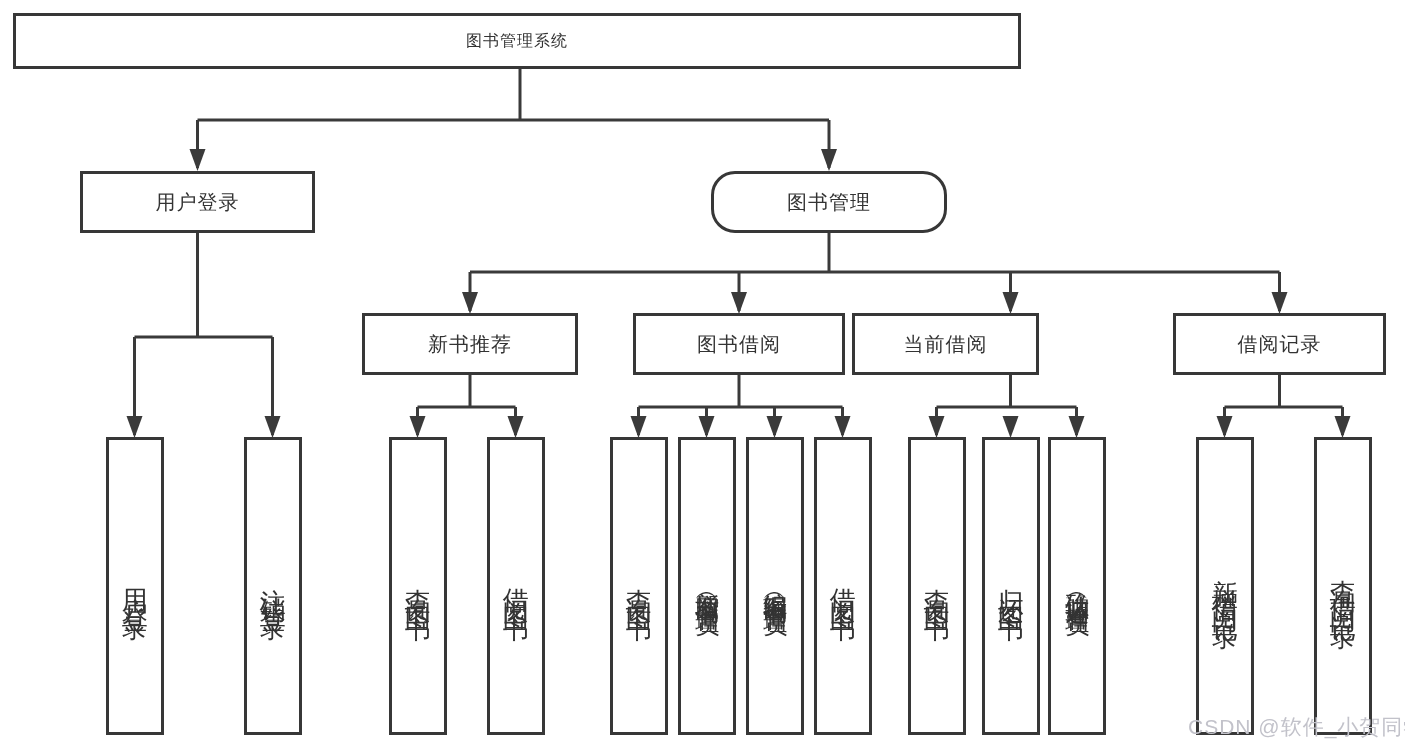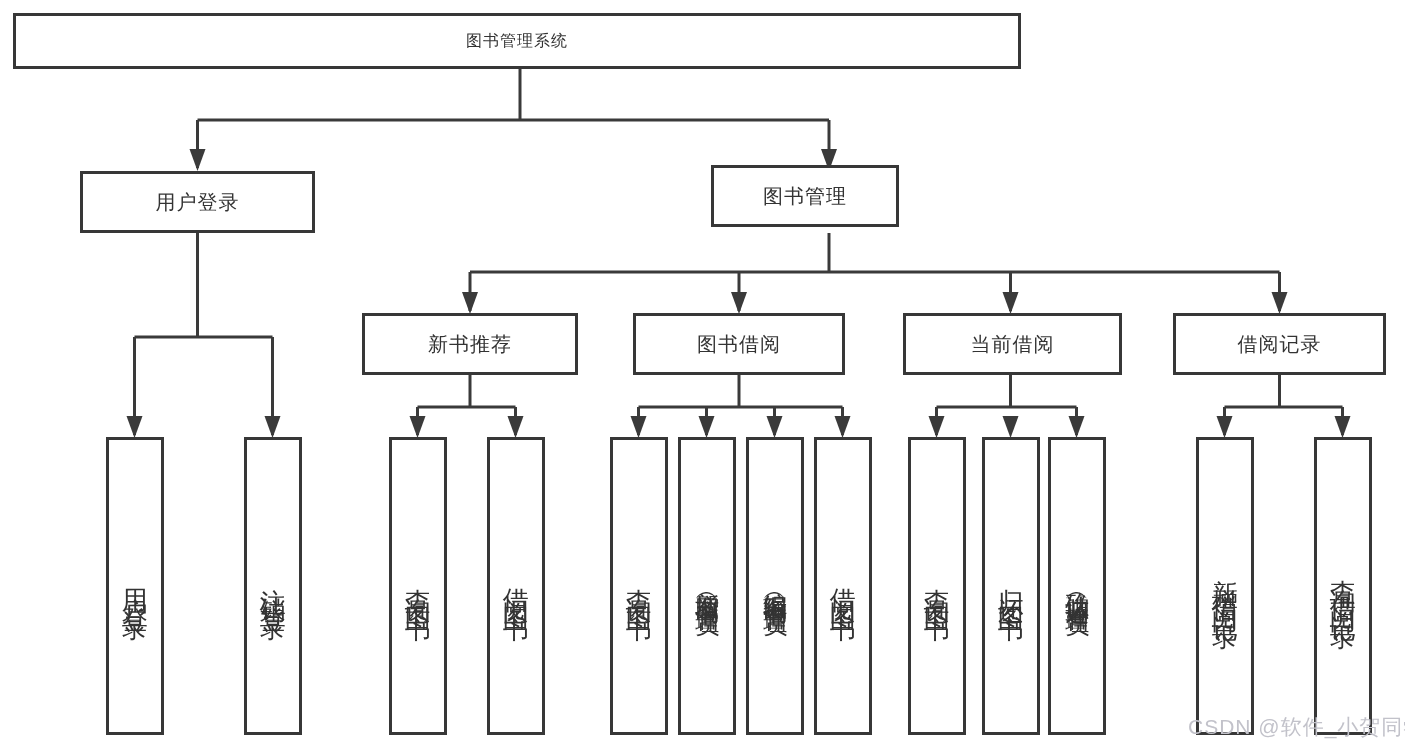--- a/index.html
+++ b/index.html
@@ -119,25 +119,25 @@
       <polygon points="1002.5,416 1018.5,416 1010.5,438"></polygon>
       <polygon points="1068.5,416 1084.5,416 1076.5,438"></polygon>
       <polygon points="1216.5,416 1232.5,416 1224.5,438"></polygon>
       <polygon points="1334.5,416 1350.5,416 1342.5,438"></polygon>
     </g>
   </svg>
 
   <div class="box root">图书管理系统</div>
 
   <div class="box hbox" style="left:80px; top:171px; width:235px;">用户登录</div>
-  <div class="box hbox" style="left:711px; top:165px; width:188px;">图书管理</div>
+  <div class="box hbox" style="left:711px; top:171px; width:236px;border-radius:24px;">图书管理</div>
 
   <div class="box hbox" style="left:362px; top:313px; width:216px;">新书推荐</div>
   <div class="box hbox" style="left:633px; top:313px; width:212px;">图书借阅</div>
-  <div class="box hbox" style="left:903px; top:313px; width:219px;">当前借阅</div>
+  <div class="box hbox" style="left:852px; top:313px; width:187px;">当前借阅</div>
   <div class="box hbox" style="left:1173px; top:313px; width:213px;">借阅记录</div>
 
   <div class="box leaf" style="left:106px;">
     <span class="vtext">用户登录</span>
   </div>
   <div class="box leaf" style="left:244px;">
     <span class="vtext">注销登录</span>
   </div>
   <div class="box leaf" style="left:389px;">
     <span class="vtext">查询图书</span>

